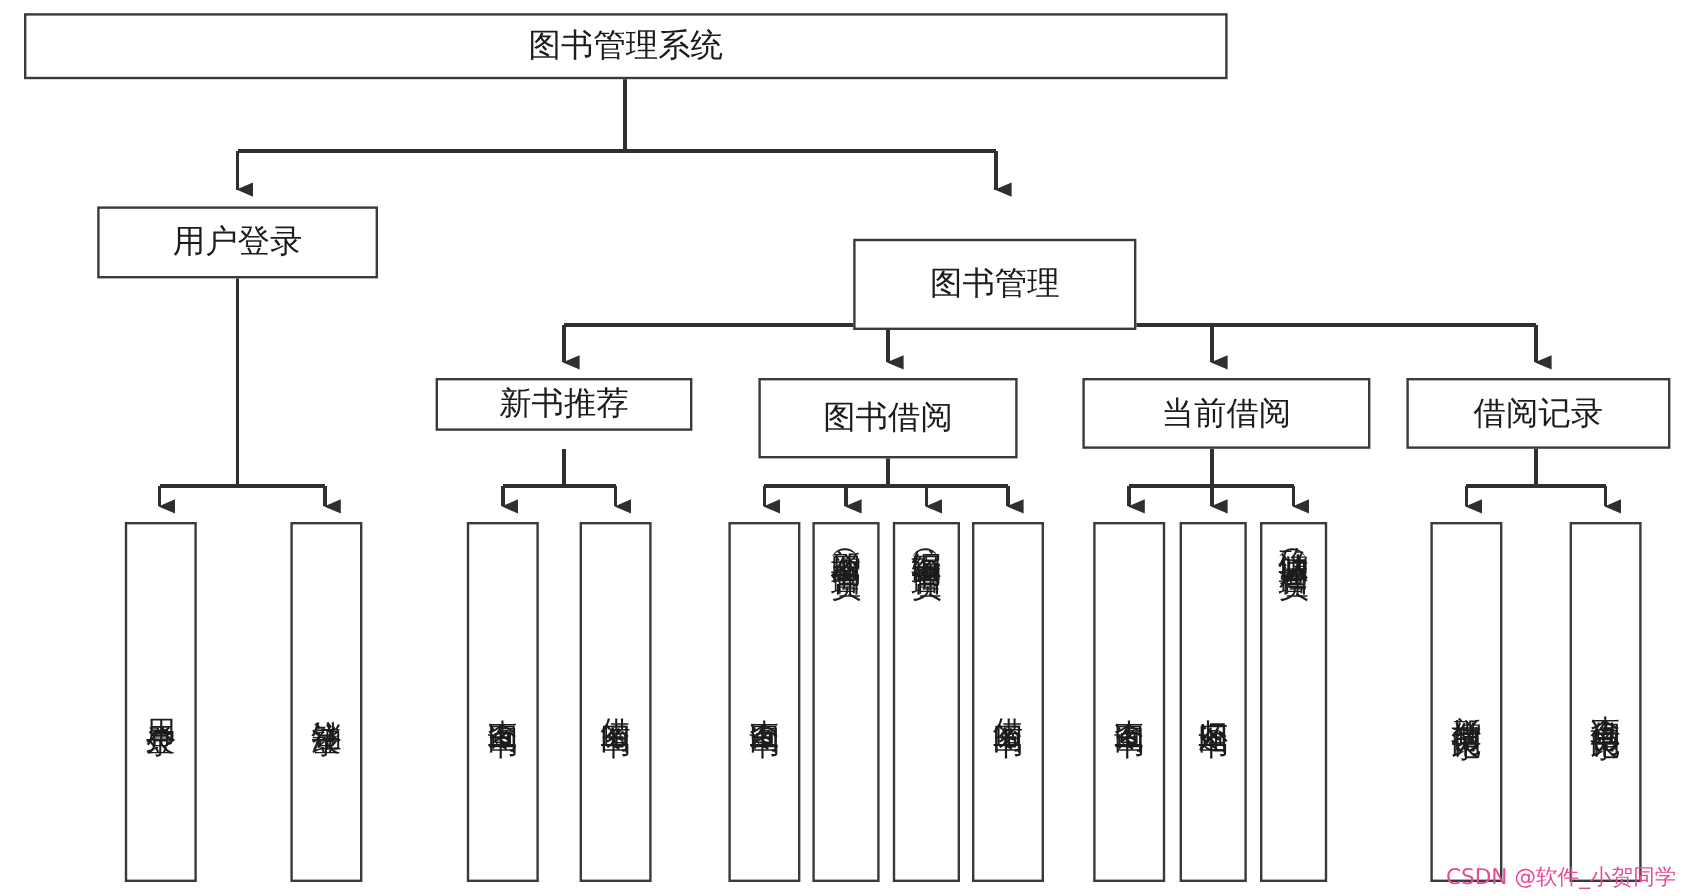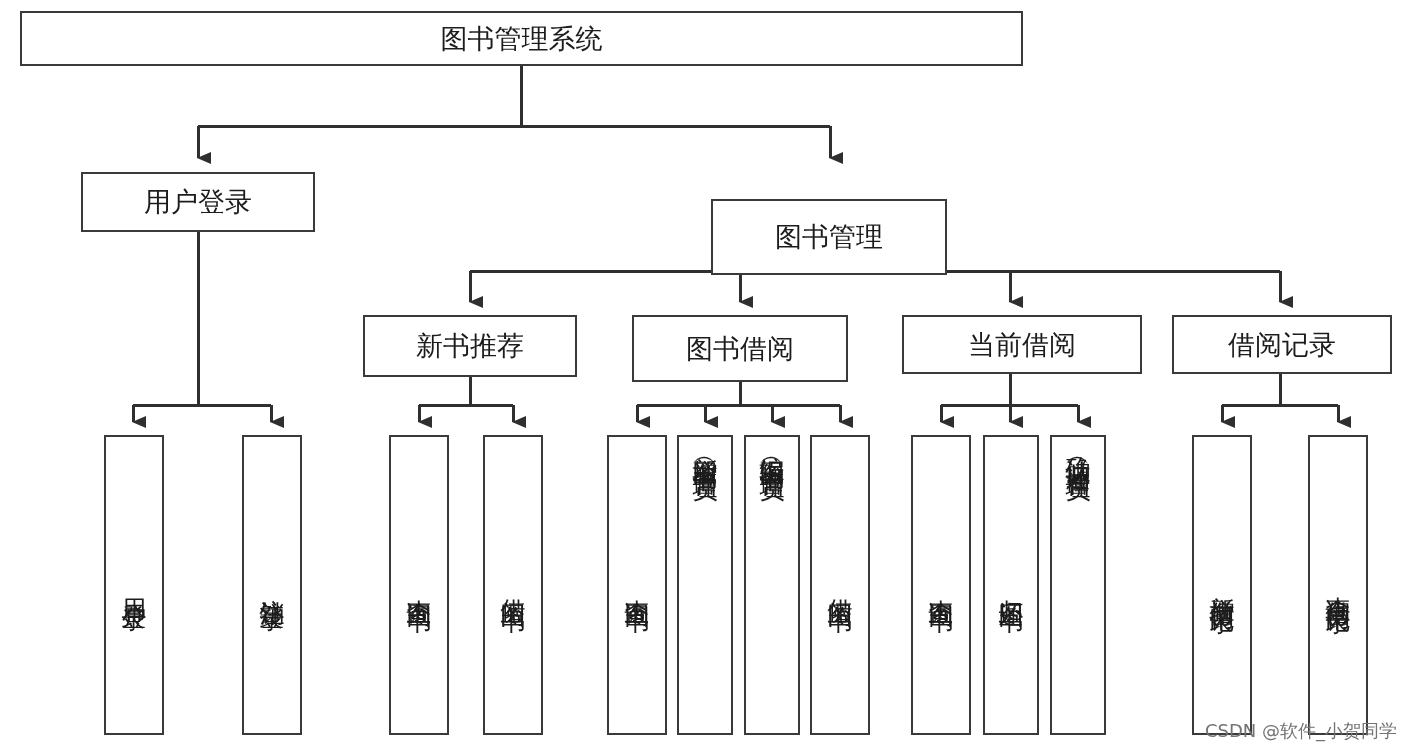--- a/index.html
+++ b/index.html
@@ -62,21 +62,21 @@
     white-space: nowrap;
   }
   .node.vert.align-mid { align-items: center; }
   .node.vert.align-top { align-items: flex-start; }
 
   #watermark {
     position: absolute;
     right: 8px;
     bottom: 4px;
     font-size: 18px;
-    color: #737373;
+    color: #ec4899;
     white-space: nowrap;
     font-family: "DejaVu Sans", "Liberation Sans", sans-serif;
     pointer-events: none;
   }
 </style>
 </head>
 <body>
 
 <div id="diagram-root">
 
@@ -137,21 +137,21 @@
   </div>
 
   <div class="node horiz" style="left:81px; top:172px; width:234px; height:60px;">
     <span class="node-label">用户登录</span>
   </div>
 
   <div class="node horiz" style="left:711px; top:184px; width:236px; height:76px;margin-top:15px;">
     <span class="node-label">图书管理</span>
   </div>
 
-  <div class="node horiz" style="left:363px; top:315px; width:214px; height:62px;">
+  <div class="node horiz" style="left:363px; top:315px; width:214px; height:44px;">
     <span class="node-label">新书推荐</span>
   </div>
 
   <div class="node horiz" style="left:632px; top:315px; width:216px; height:67px;">
     <span class="node-label">图书借阅</span>
   </div>
 
   <div class="node horiz" style="left:902px; top:315px; width:240px; height:59px;">
     <span class="node-label">当前借阅</span>
   </div>

